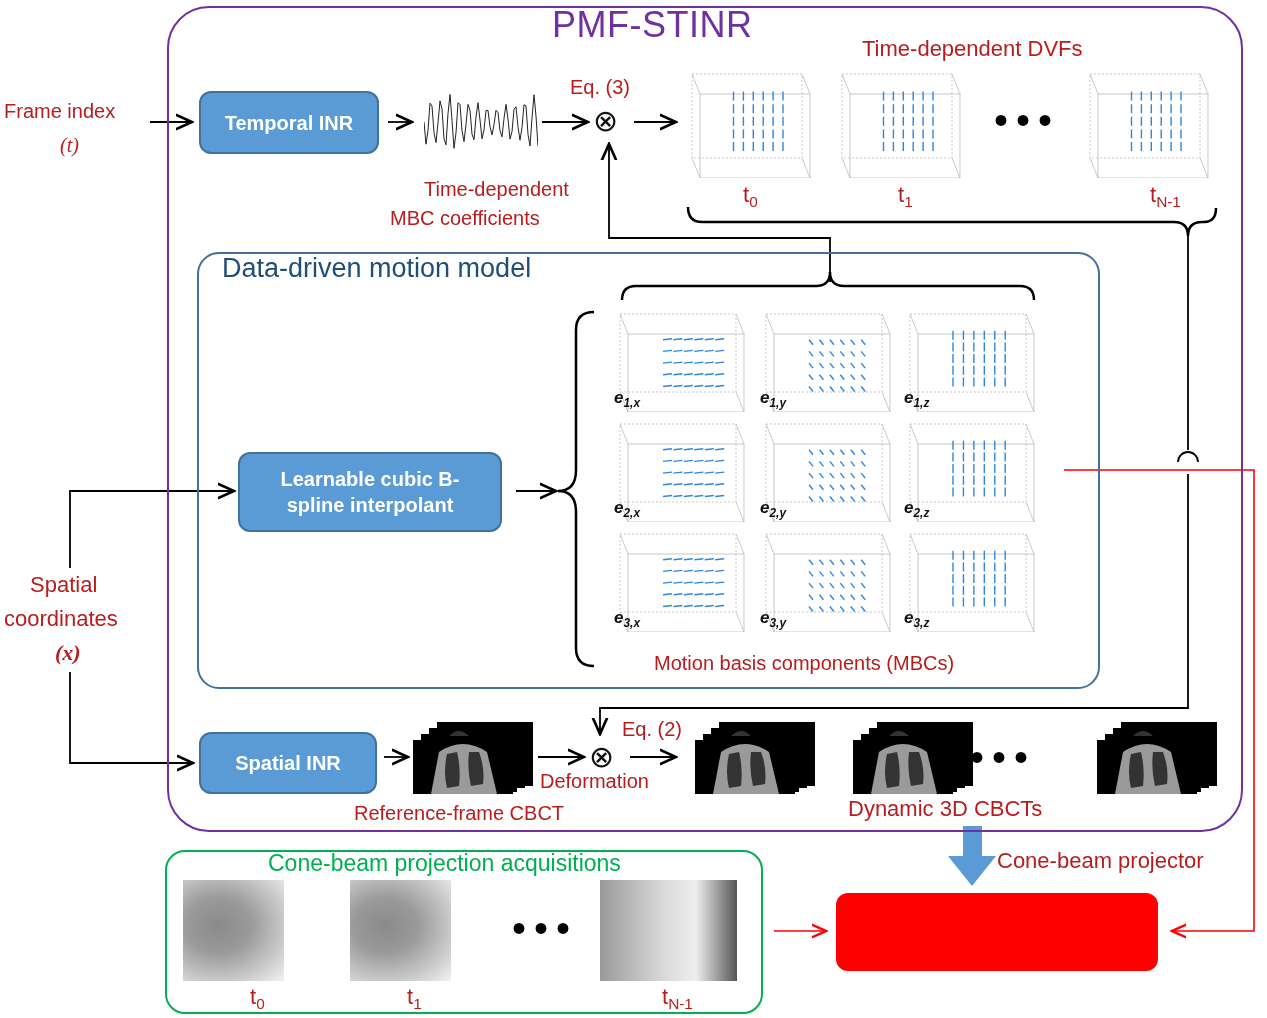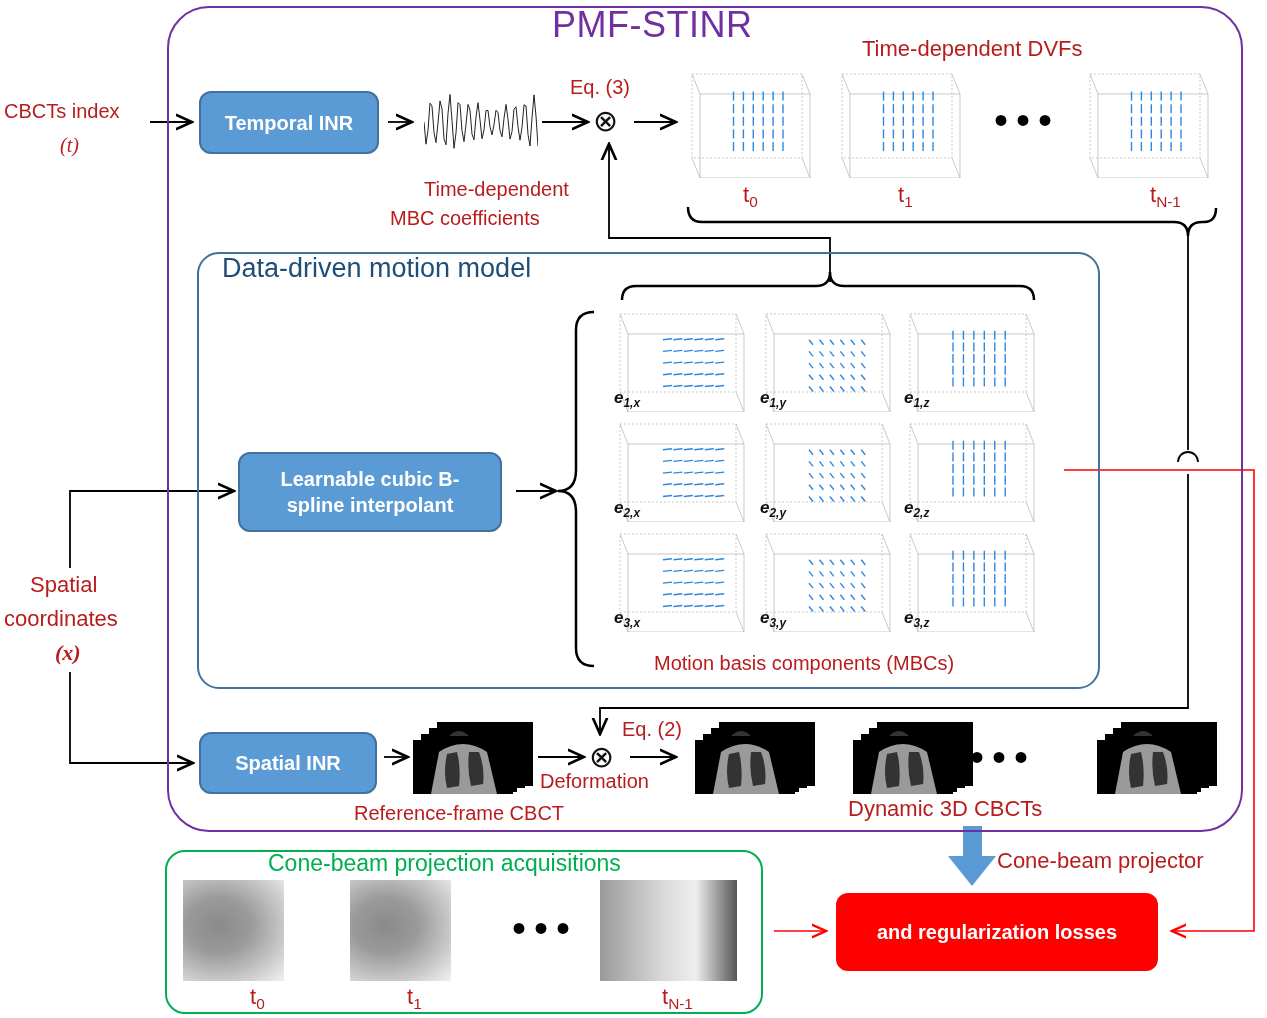--- a/index.html
+++ b/index.html
@@ -66,21 +66,21 @@
   <path d="M1064,470 L1254,470 L1254,931 L1172,931" fill="none" stroke="#f00" stroke-width="1.6" marker-end="url(#ahr)"></path>
 
   <line x1="774" y1="931" x2="826" y2="931" stroke="#f00" stroke-width="1.6" marker-end="url(#ahr)"></line>
 
   <path d="M963,826 L982,826 L982,856 L996,856 L972,886 L948,856 L963,856 Z" fill="#5b9bd5"></path>
 </svg>
 
 <div class="abs outer"></div>
 <div class="abs title">PMF-STINR</div>
 
-<div class="abs lbl" style="left:4px;top:100px;">CBCTs index</div>
+<div class="abs lbl" style="left:4px;top:100px;">Frame index</div>
 <div class="abs lbl" style="left:60px;top:134px;font-family:'Liberation Serif',serif;font-style:italic;">(t)</div>
 
 <div class="abs box" style="left:199px;top:91px;width:180px;height:63px;">Temporal INR</div>
 
 <svg class="abs" style="left:424px;top:82px;" width="114" height="80">
   <path id="wave" fill="none" stroke="#222" stroke-width="1" d="M0,40 L0,40.0 L2,62.2 L4,48.3 L6,21.2 L8,24.1 L10,50.6 L12,60.6 L14,40.9 L16,18.9 L18,27.0 L20,56.7 L22,62.8 L24,31.5 L26,12.4 L28,38.5 L30,66.3 L32,50.9 L34,20.6 L36,22.6 L38,48.9 L40,59.6 L42,42.4 L44,22.4 L46,28.1 L48,52.2 L50,57.7 L52,34.9 L54,20.7 L56,38.0 L58,56.8 L60,47.8 L62,28.4 L64,28.5 L66,44.7 L68,52.9 L70,42.7 L72,28.2 L74,30.5 L76,48.6 L78,54.8 L80,36.5 L82,22.4 L84,37.1 L86,57.1 L88,49.6 L90,27.2 L92,24.8 L94,44.8 L96,58.2 L98,45.5 L100,22.7 L102,24.0 L104,52.4 L106,64.0 L108,36.0 L110,12.8 L112,34.1 L114,64.4"></path>
 </svg>
 <div class="abs lbl" style="left:391px;top:178px;margin-left:33px;">Time-dependent</div>
 <div class="abs lbl" style="left:390px;top:207px;">MBC coefficients</div>
 
@@ -672,15 +672,14 @@
 <div class="abs xray" style="left:183px;top:880px;width:101px;height:101px;"></div>
 <div class="abs xray" style="left:350px;top:880px;width:101px;height:101px;"></div>
 <div class="abs xray" style="left:600px;top:880px;width:137px;height:101px;background:linear-gradient(90deg,#9a9a9a,#d8d8d8 45%,#eee 70%,#555 100%);"></div>
 <div class="abs dots" style="left:512px;top:906px;">•••</div>
 <div class="abs lbl" style="left:250px;top:984px;font-size:22px;"><span>t</span><sub>0</sub></div>
 <div class="abs lbl" style="left:407px;top:984px;font-size:22px;"><span>t</span><sub>1</sub></div>
 <div class="abs lbl" style="left:662px;top:984px;font-size:22px;"><span>t</span><sub>N-1</sub></div>
 
 <div class="abs red">
   <div>
-      <div>and regularization losses</div>
     </div>
 </div>
 
 </body></html>

